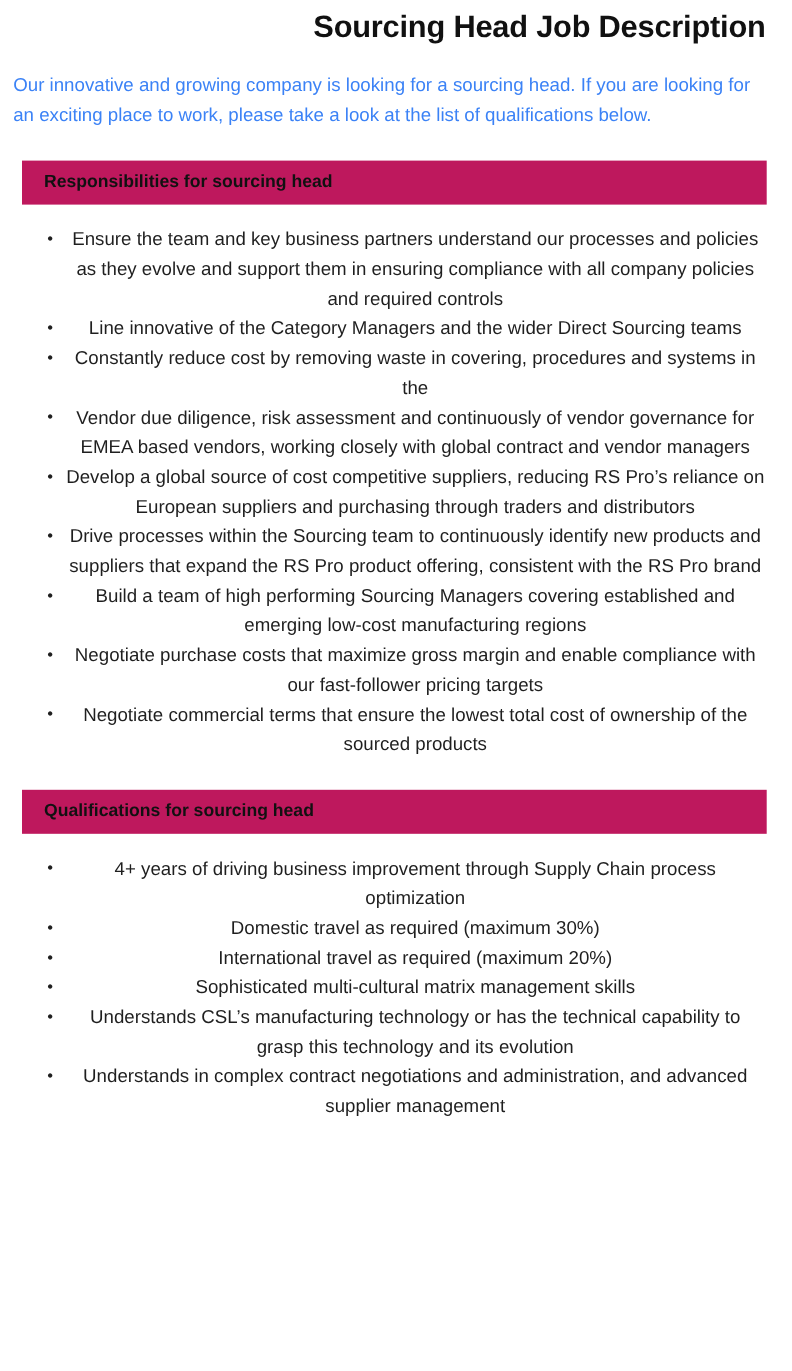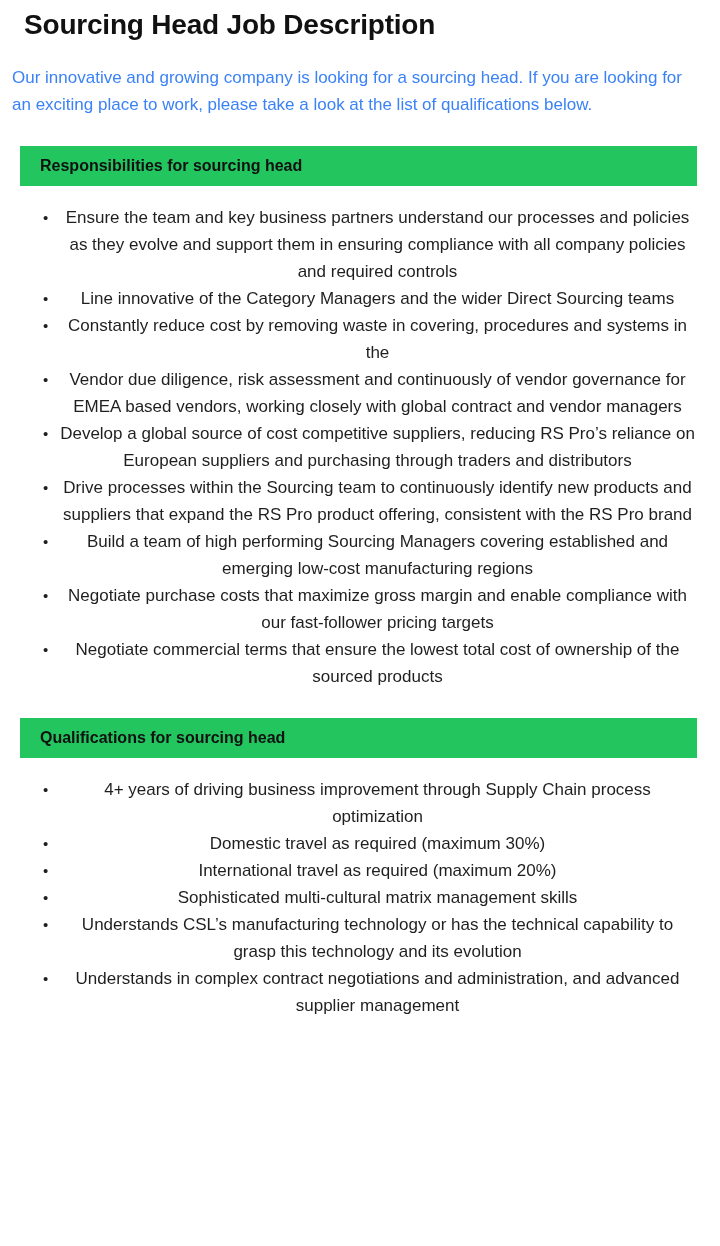--- a/index.html
+++ b/index.html
@@ -16,39 +16,39 @@
   }
   .page {
     width: 720px;
     box-sizing: border-box;
     padding: 0;
     position: relative;
   }
   .doc-title {
     font-size: 28px;
     font-weight: bold;
-    text-align: left;
+    text-align: right;
     color: #111111;
     letter-spacing: -0.2px;
     margin: 0;
     padding: 8px 24px 0 24px;
     line-height: 34px;
   }
   .intro {
     font-size: 17px;
     line-height: 27px;
     color: #3b82f6;
     margin: 0;
     padding: 22px 28px 0 12px;
   }
   .section {
     margin-top: 28px;
   }
   .section-header {
-    background: #22c55e;
+    background: #be185d;
     margin: 0 23px 0 20px;
     height: 40px;
     display: flex;
     align-items: center;
     padding-left: 20px;
     box-sizing: border-box;
   }
   .section-header-text {
     font-size: 16px;
     font-weight: bold;

